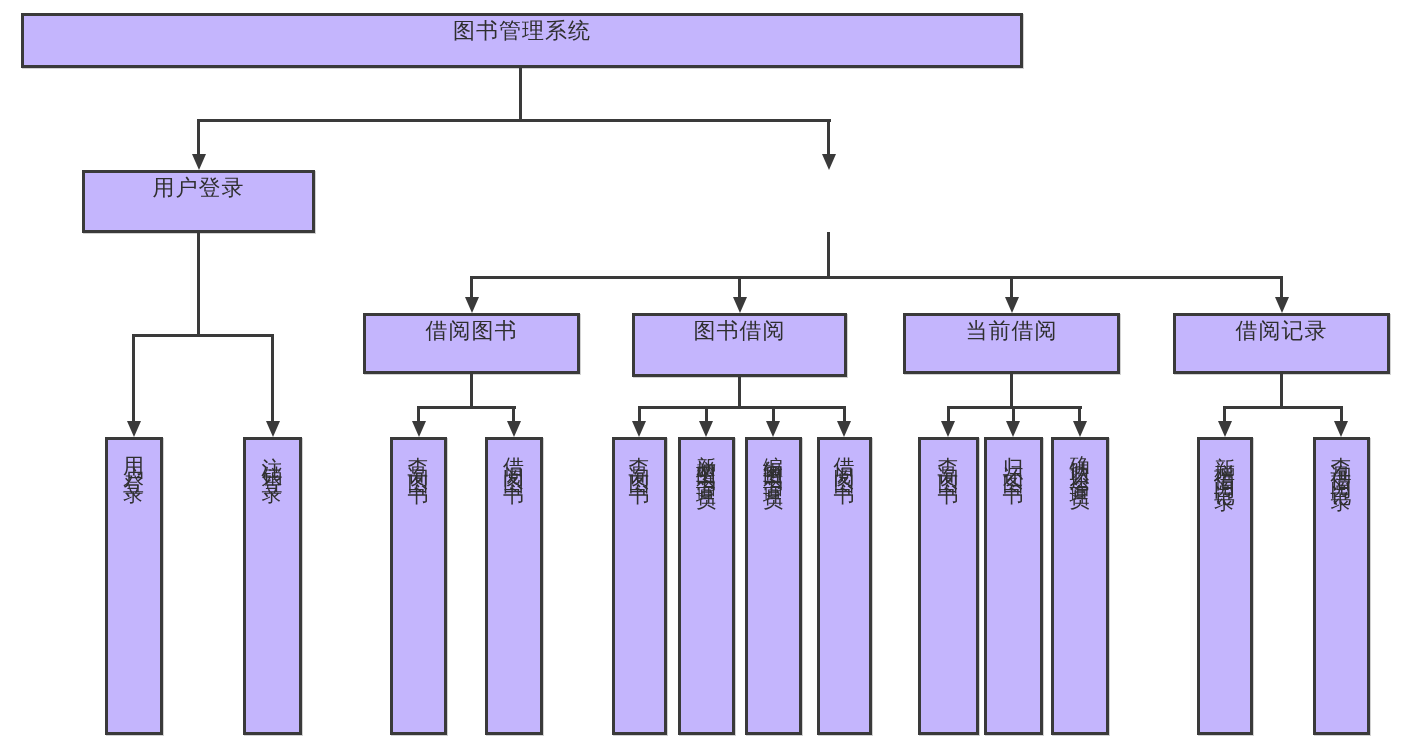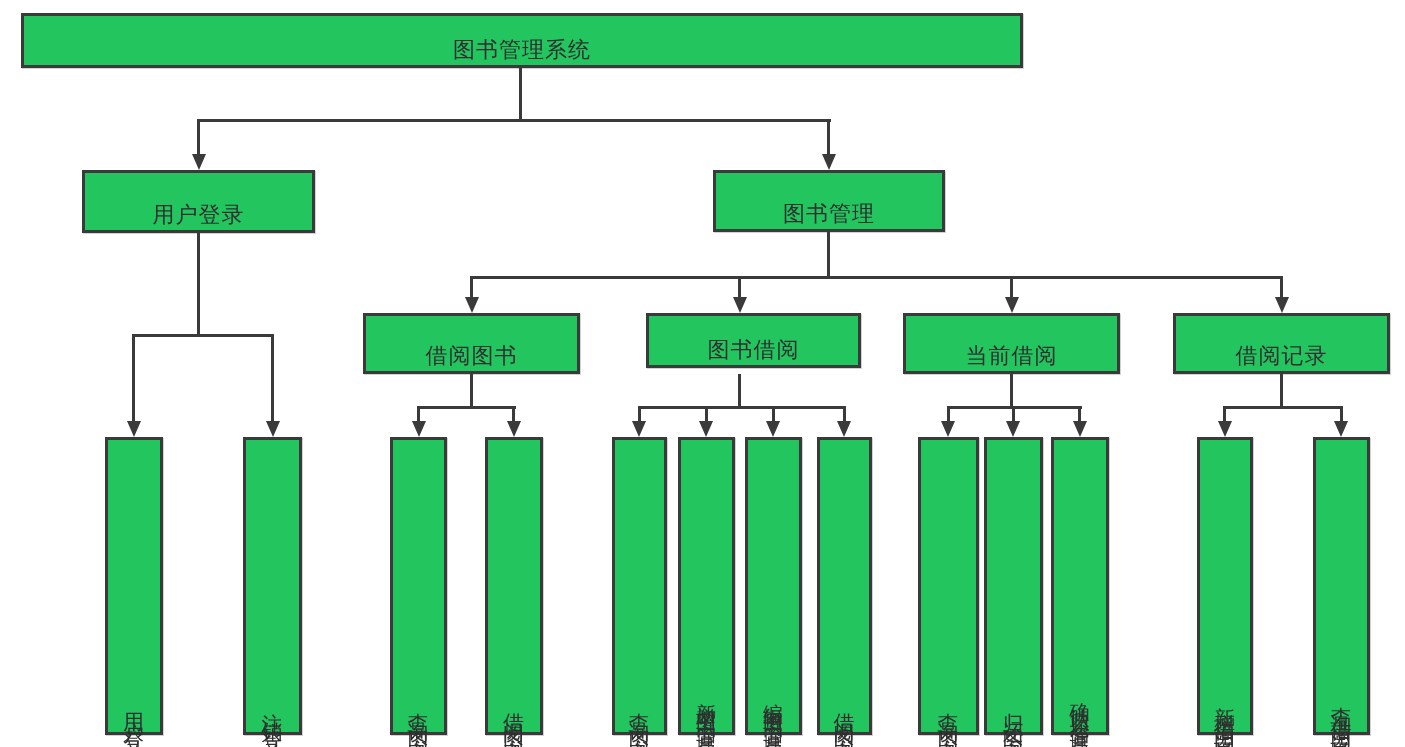--- a/index.html
+++ b/index.html
@@ -8,21 +8,21 @@
     --wm:#b2b6b9;
     --bg:#ffffff;
   }
   html,body{margin:0;padding:0;background:var(--bg);}
   .stage{
     position:relative;width:1405px;height:747px;background:var(--bg);
     font-family:"Liberation Sans",sans-serif;color:var(--text);overflow:hidden;
   }
   .node{
     position:absolute;box-sizing:border-box;border:3px solid var(--line);
-    background:#22c55e;display:flex;align-items:flex-end;justify-content:center;
+    background:#c4b5fd;display:flex;align-items:flex-start;justify-content:center;
     box-shadow:1px 1px 0 #d2d2d2;
   }
   .node .lbl{font-size:22px;letter-spacing:1px;white-space:nowrap;}
   .leaf .lbl{
     font-size:21px;writing-mode:vertical-rl;text-orientation:mixed;
     letter-spacing:9px;line-height:1;white-space:nowrap;
   }
   .leaf .lbl.tight{letter-spacing:5px;font-size:20px;}
   .leaf .lbl.semi{letter-spacing:7px;}
   .vline,.hline{position:absolute;background:var(--line);}
@@ -50,23 +50,20 @@
   <div class="vline" style="left:519px;top:68px;height:52px;"></div>
   <div class="hline" style="left:197px;top:119px;width:634px;"></div>
   <div class="vline" style="left:197px;top:119px;height:38px;"></div>
   <div class="arrow" style="left:192px;top:154px;"></div>
   <div class="vline" style="left:827px;top:119px;height:38px;"></div>
   <div class="arrow" style="left:822px;top:154px;"></div>
 
   <div class="node" style="left:82px;top:170px;width:233px;height:63px;">
     <span class="lbl">用户登录</span>
   </div>
-  <div class="node" style="left:713px;top:170px;width:232px;height:62px;">
-    <span class="lbl">图书管理</span>
-  </div>
 
   <div class="vline" style="left:197px;top:233px;height:102px;"></div>
   <div class="hline" style="left:132px;top:334px;width:142px;"></div>
   <div class="vline" style="left:132px;top:334px;height:88px;"></div>
   <div class="arrow" style="left:127px;top:421px;"></div>
   <div class="vline" style="left:271px;top:334px;height:88px;"></div>
   <div class="arrow" style="left:266px;top:421px;"></div>
 
   <div class="vline" style="left:827px;top:232px;height:46px;"></div>
   <div class="hline" style="left:470px;top:276px;width:813px;"></div>
@@ -75,21 +72,21 @@
   <div class="vline" style="left:738px;top:276px;height:23px;"></div>
   <div class="arrow" style="left:733px;top:297px;"></div>
   <div class="vline" style="left:1010px;top:276px;height:23px;"></div>
   <div class="arrow" style="left:1005px;top:297px;"></div>
   <div class="vline" style="left:1280px;top:276px;height:23px;"></div>
   <div class="arrow" style="left:1275px;top:297px;"></div>
 
   <div class="node" style="left:363px;top:313px;width:217px;height:61px;">
     <span class="lbl">借阅图书</span>
   </div>
-  <div class="node" style="left:646px;top:313px;width:215px;height:55px;">
+  <div class="node" style="left:632px;top:313px;width:215px;height:64px;">
     <span class="lbl">图书借阅</span>
   </div>
   <div class="node" style="left:903px;top:313px;width:217px;height:61px;">
     <span class="lbl">当前借阅</span>
   </div>
   <div class="node" style="left:1173px;top:313px;width:217px;height:61px;">
     <span class="lbl">借阅记录</span>
   </div>
 
   <div class="vline" style="left:470px;top:374px;height:34px;"></div>

